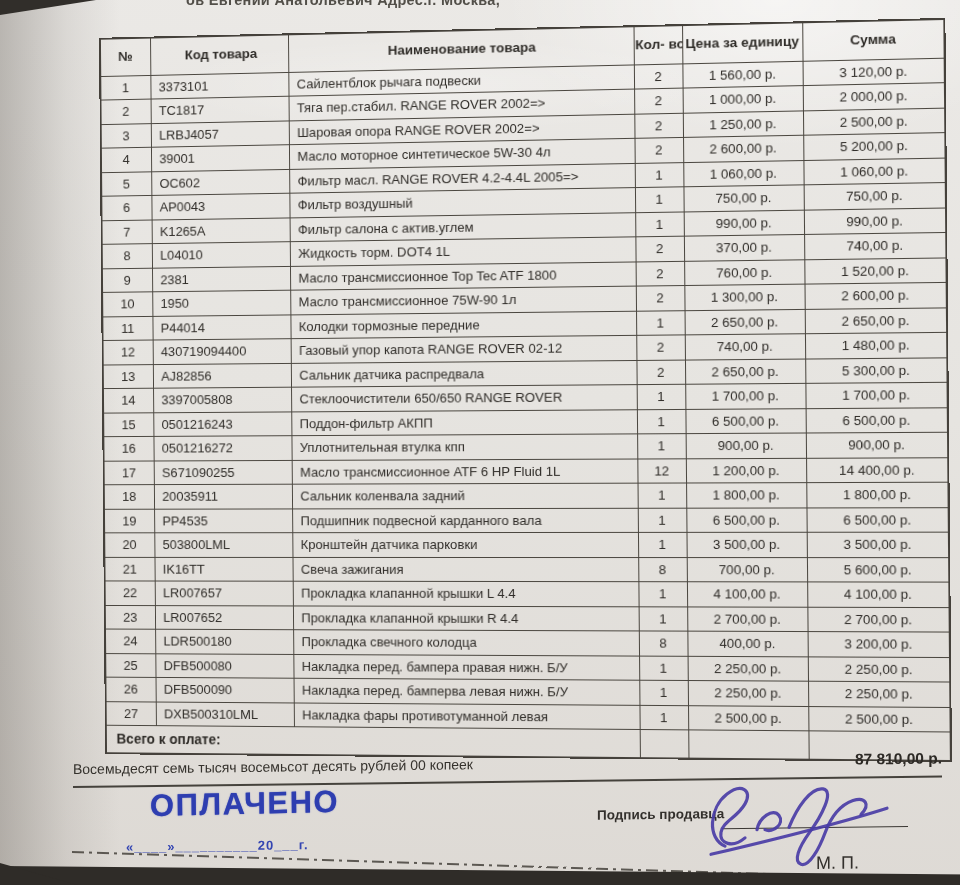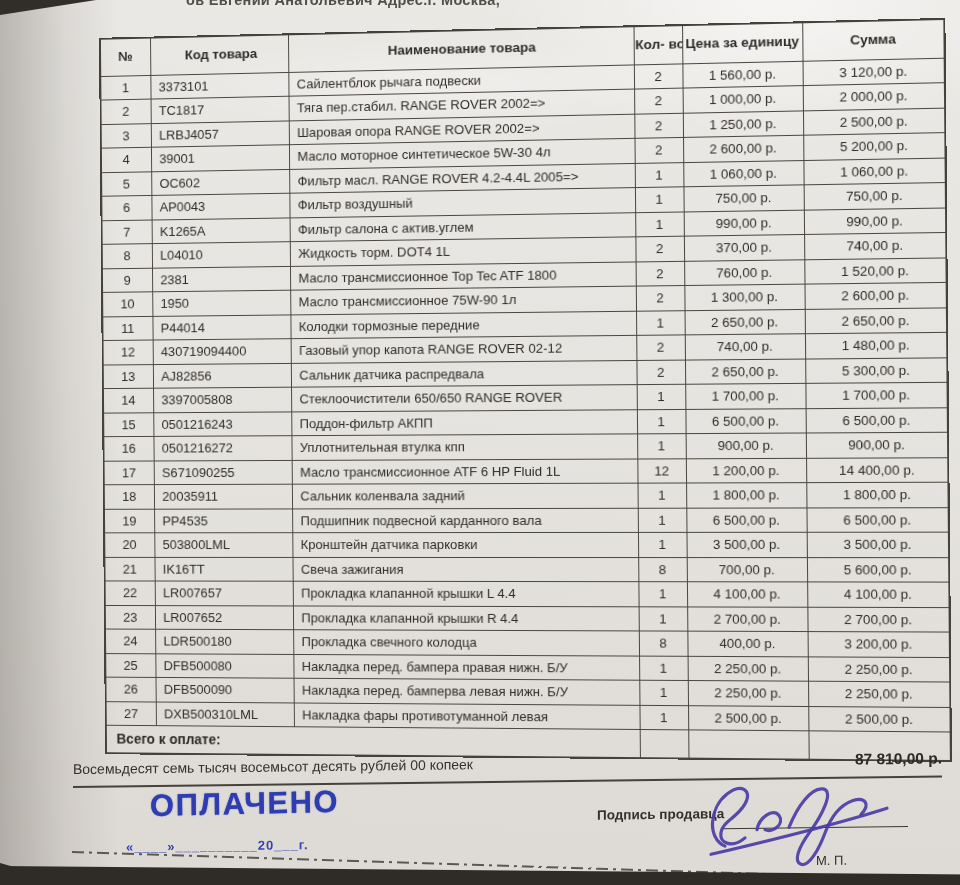--- a/index.html
+++ b/index.html
@@ -45,21 +45,21 @@
       color:#2e3eb0;transform:rotate(-0.6deg);text-shadow:0 0 1.2px rgba(46,62,176,.75);}
   .stamp-date{position:absolute;left:126px;top:86px;font-size:13px;font-weight:bold;
       color:#3445b2;letter-spacing:1px;}
   .dashline{position:absolute;left:72px;top:97px;width:905px;height:2.2px;opacity:.85;
       transform:rotate(2.5deg);transform-origin:0 0;
       background-image:repeating-linear-gradient(90deg,#45413b 0px,#45413b 12px,rgba(0,0,0,0) 12px,rgba(0,0,0,0) 17px,#45413b 17px,#45413b 20px,rgba(0,0,0,0) 20px,rgba(0,0,0,0) 25px);}
   .sign-label{position:absolute;left:597px;top:60px;font-size:13.5px;font-weight:bold;color:#33302c;}
   .sign-line{position:absolute;left:722px;top:82px;width:186px;border-top:1.5px solid #3a3733;}
   .sign{position:absolute;left:695px;top:28px;width:200px;height:95px;}
   .sign path{fill:none;stroke:#4a3da6;stroke-width:3.2;stroke-linecap:round;opacity:.92;}
-  .mp{position:absolute;left:816px;top:108px;font-size:13px;color:#33302c;}
+  .mp{position:absolute;left:816px;top:108px;font-size:18px;color:#33302c;}
 
   .corner-tl{position:absolute;left:0;top:0;width:100px;height:18px;background:#312e2a;
       clip-path:polygon(0 0,96px 0,0 15px);}
   .edge-bottom{position:absolute;left:-4px;width:975px;height:26px;top:866px;background:#2f2c28;
       transform:rotate(0.5deg);transform-origin:0 50%;}
   .corner-bl{position:absolute;left:0;top:845px;width:95px;height:45px;background:#2f2c28;
       clip-path:polygon(0 18px,0 45px,95px 45px);}
 </style>
 </head>
 <body>

